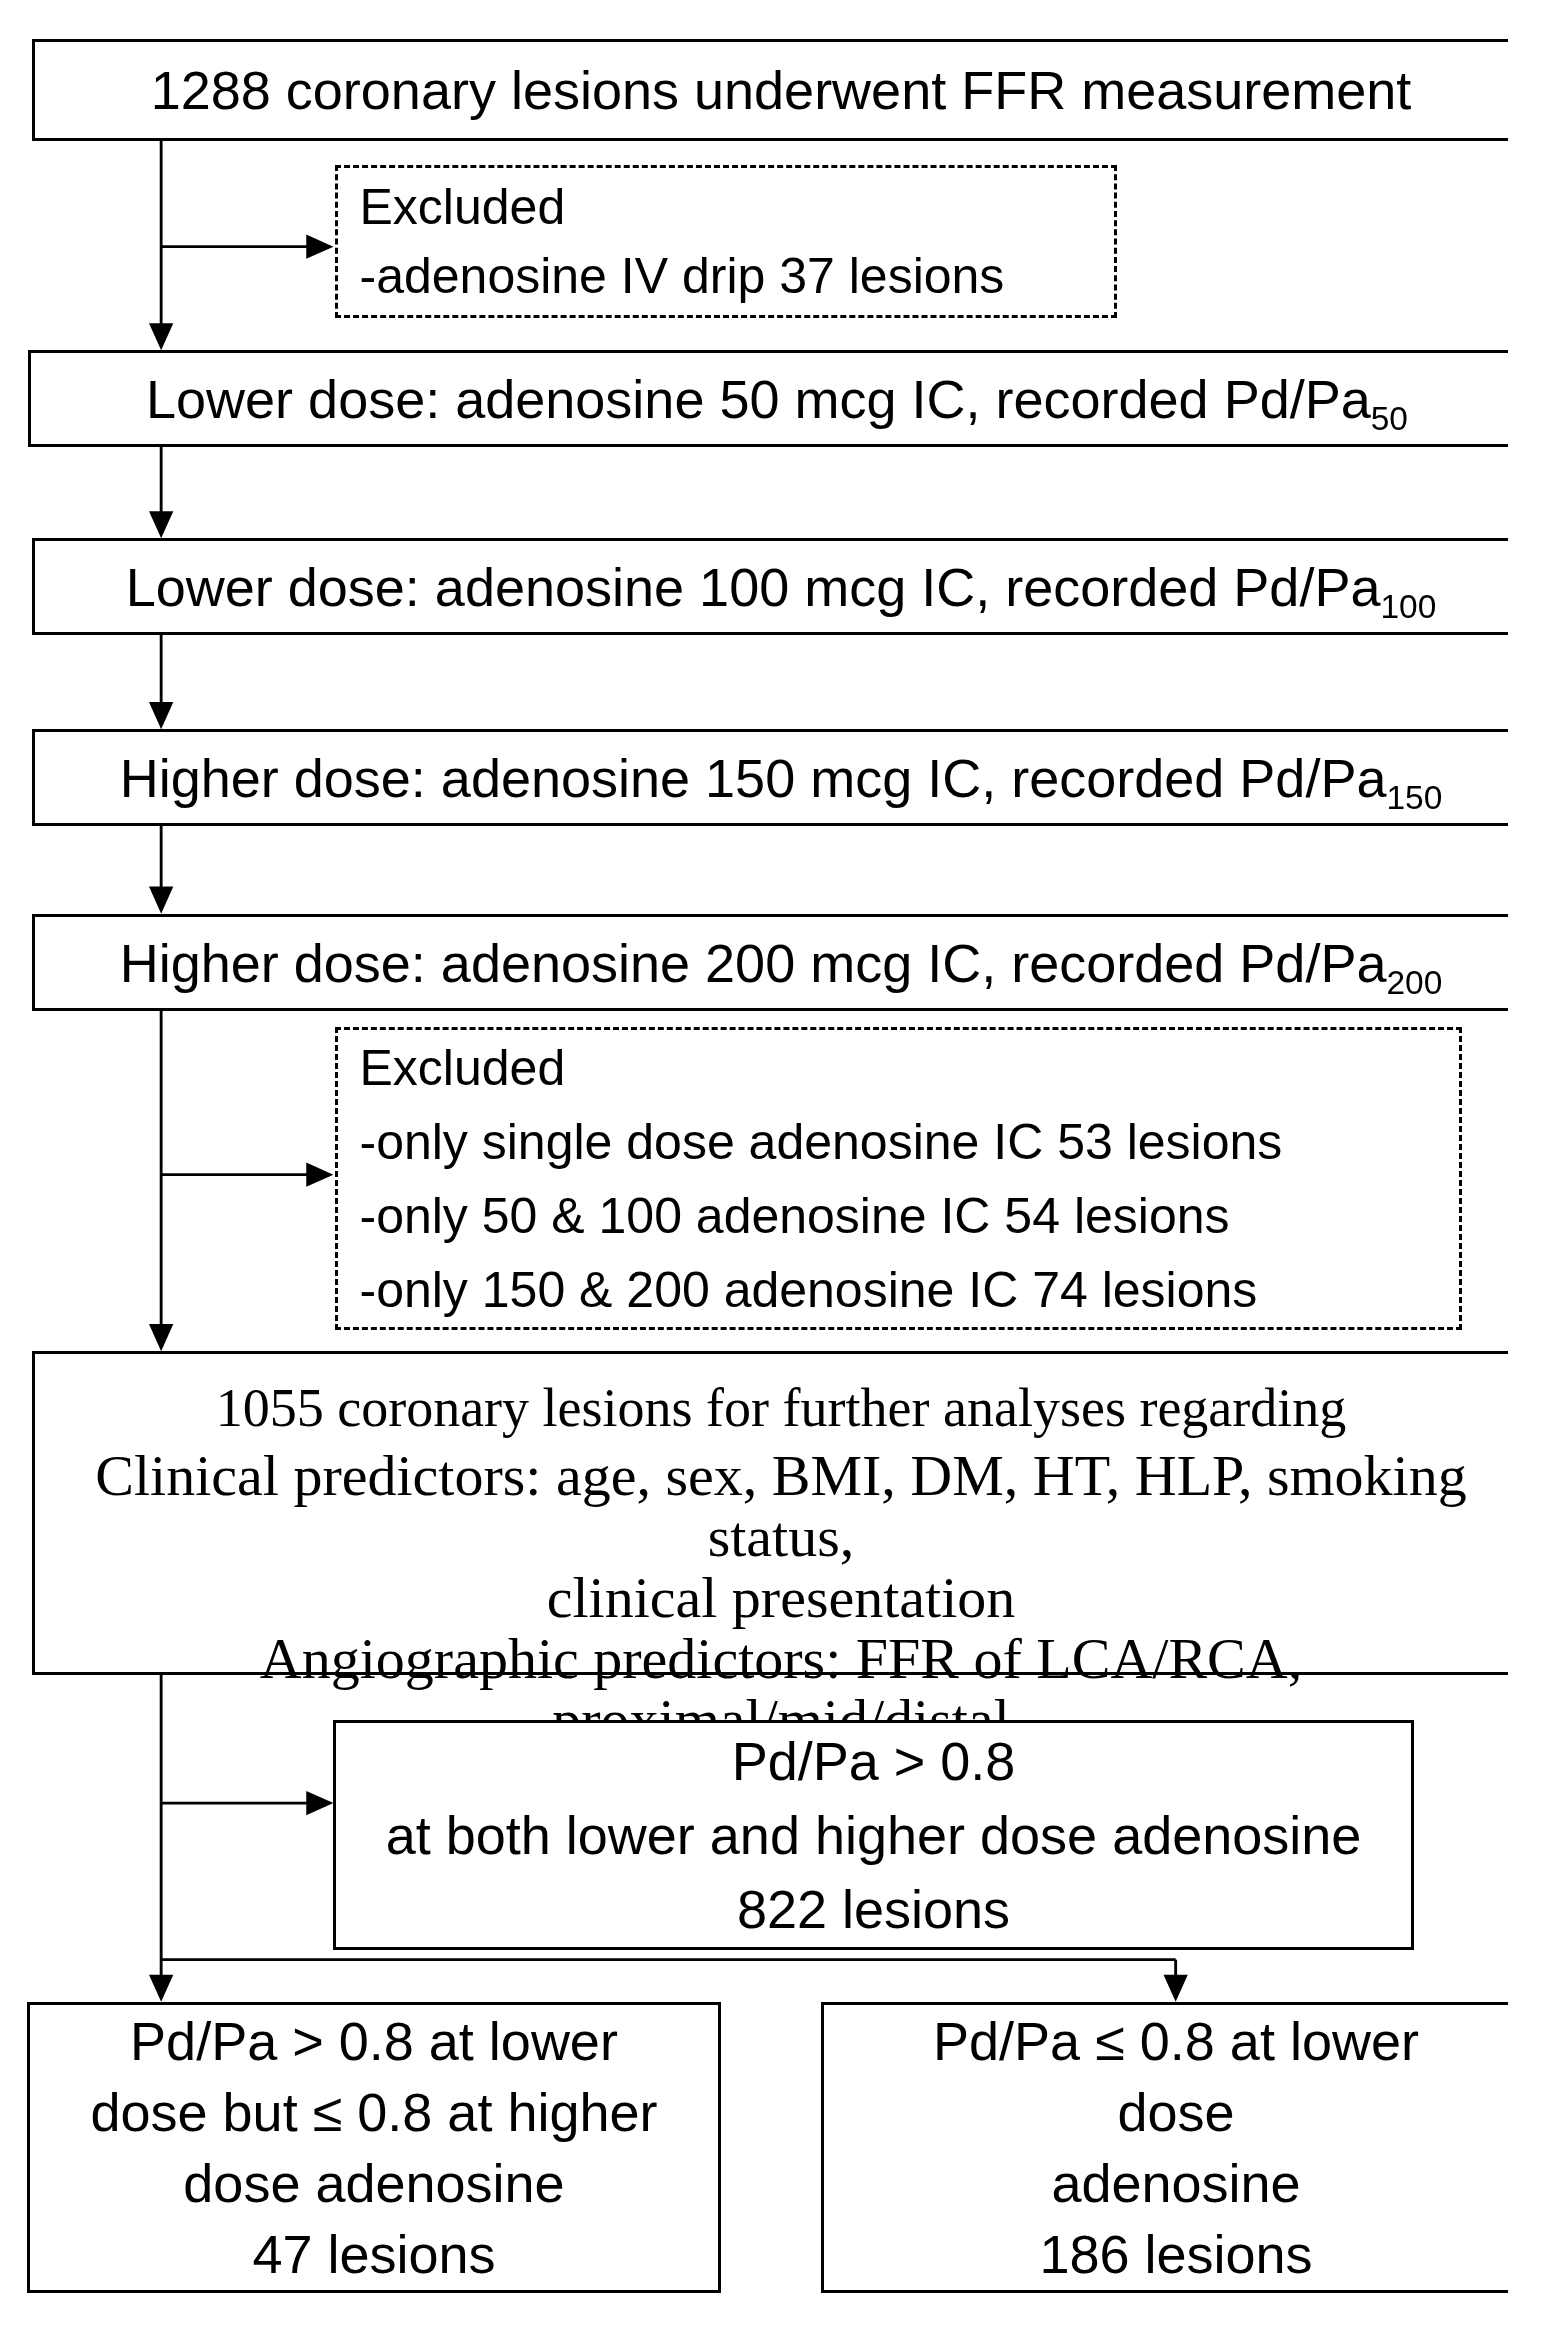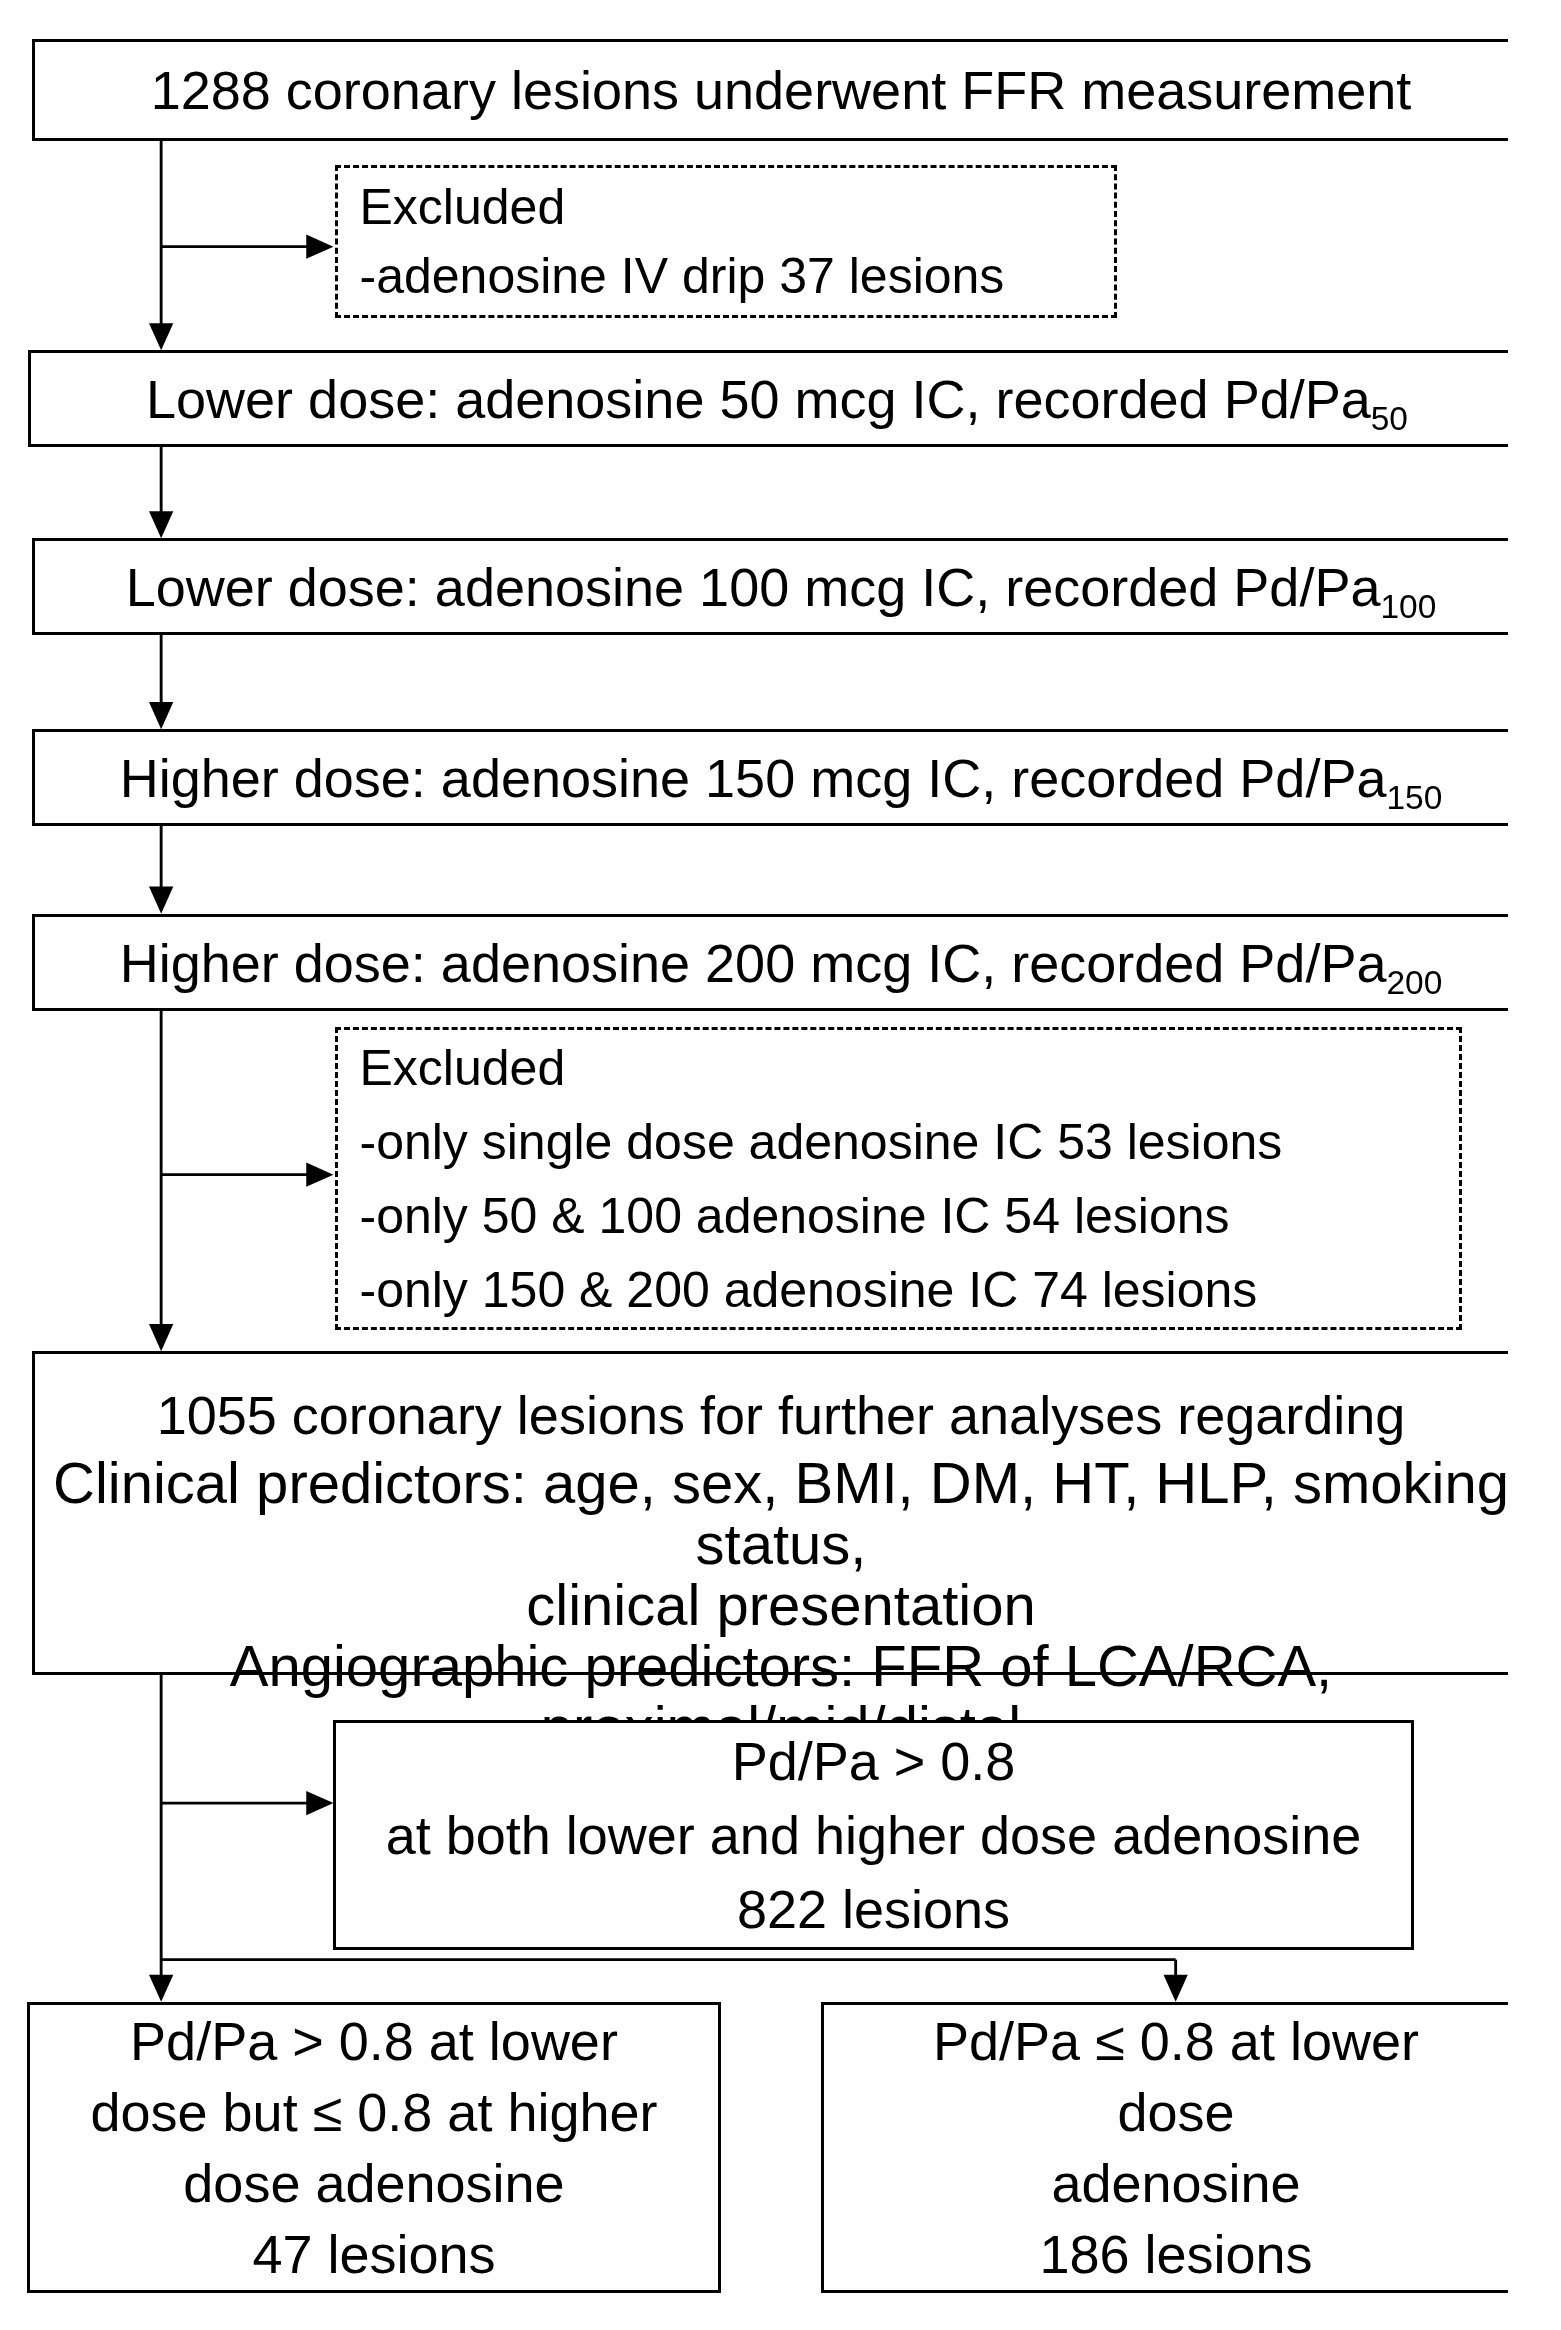--- a/index.html
+++ b/index.html
@@ -42,21 +42,21 @@
     left: 335px; top: 1027px; width: 1127px; height: 303px;
     font-size: 50px; line-height: 74px; padding-left: 21.5px; padding-right: 7.2px;
   }
   #box-1288 { left: 32px; top: 39px;  width: 1498px; height: 102px; }
   #box-50   { left: 28px; top: 350px; width: 1498px; height: 97px; }
   #box-100  { left: 32px; top: 538px; width: 1498px; height: 97px; }
   #box-150  { left: 32px; top: 729px; width: 1498px; height: 97px; }
   #box-200  { left: 32px; top: 914px; width: 1498px; height: 97px; }
   #box-1055 {
     left: 32px; top: 1351px; width: 1498px; height: 324px;
-    display: block; padding-top: 24px;
+    display: block; padding-top: 17px; font-family: Liberation Serif, serif;
   }
   #box-1055 .title-line { font-size: 54px; line-height: 74px; text-align: center; width: 100%; }
   #box-1055 .detail-line { font-size: 58px; line-height: 61px; text-align: center; width: 100%; box-sizing: border-box; }
   #box-1055 .detail-line.indent-right { text-align: right; padding-right: 100px; }
   #box-822 {
     left: 333px; top: 1705px; width: 1081px; height: 230px;
     font-size: 54px; line-height: 74px; margin-top: 15px;
   }
   #box-47 {
     left: 27px; top: 2002px; width: 694px; height: 291px;

